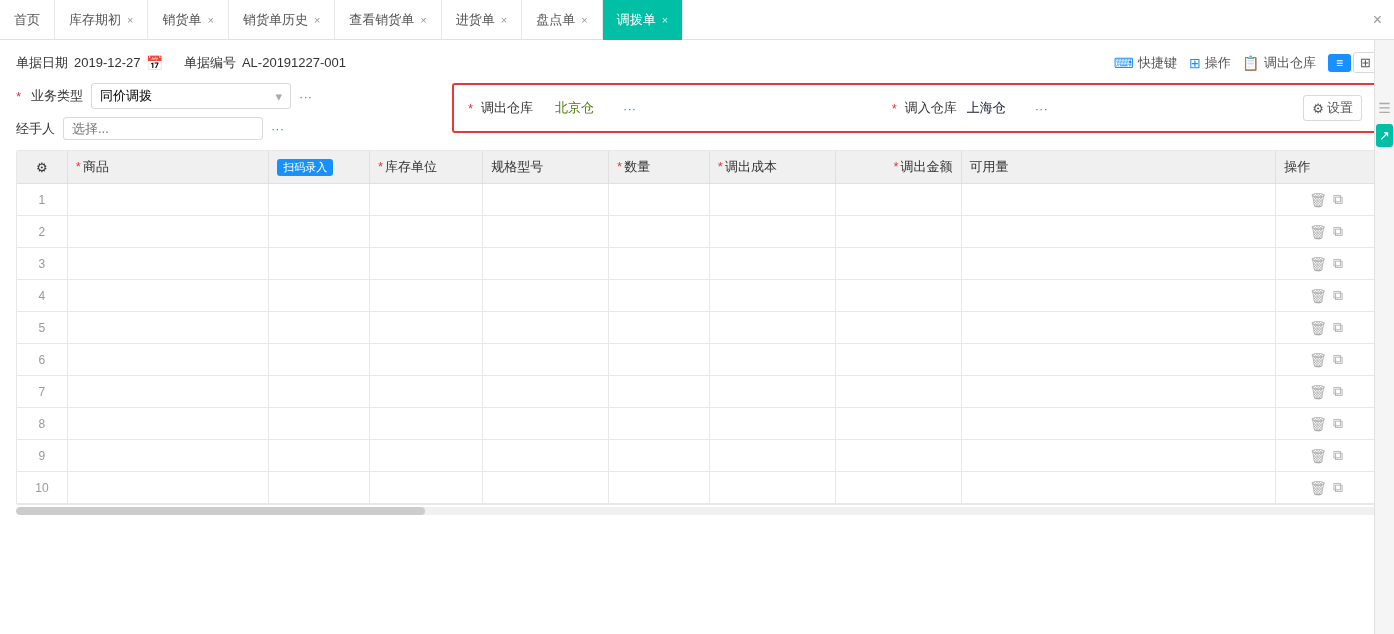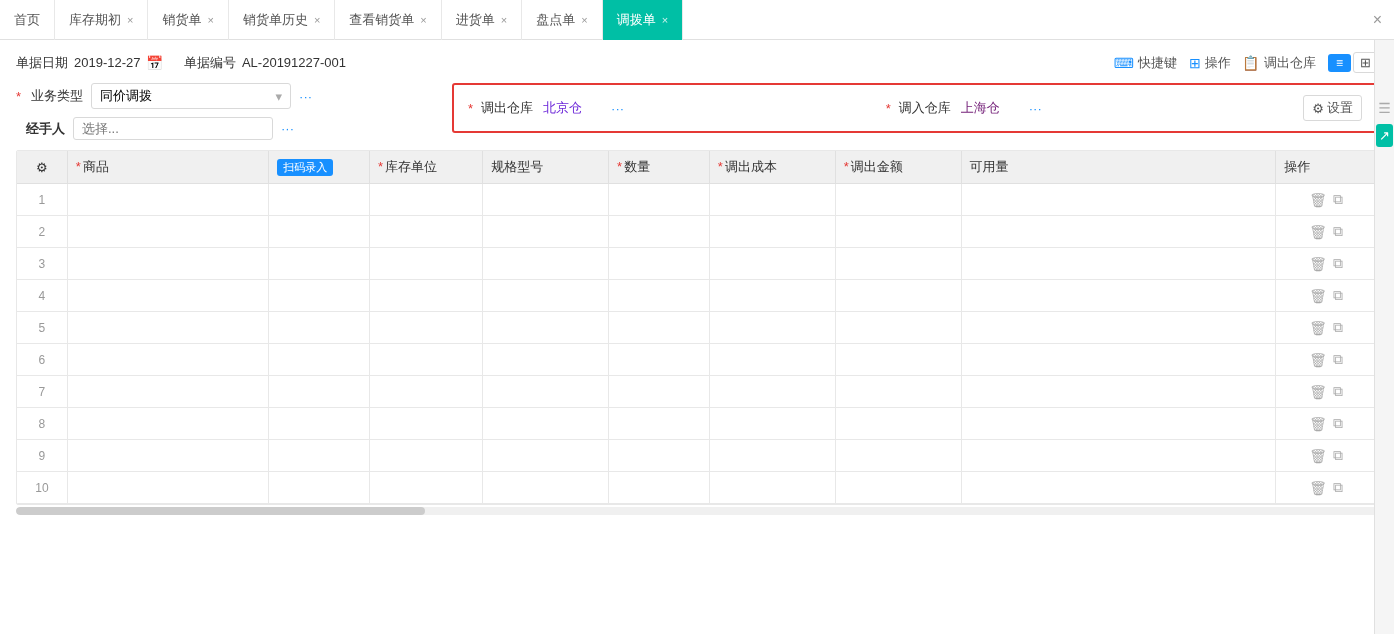--- a/index.html
+++ b/index.html
@@ -377,39 +377,39 @@
           <span class="required-star">*</span>
           <span class="field-label">业务类型</span>
           <div class="select-field">
             <span>同价调拨</span>
             <span class="select-arrow">▾</span>
           </div>
           <span class="more-btn">···</span>
         </div>
 
         <div class="form-row">
-          <span class="field-label" style="margin-left:10px;font-weight:bold;">经手人</span>
+          <span class="field-label" style="margin-left:0;">经手人</span>
           <input class="person-input" type="text" style="border: 1px solid rgb(217, 217, 217); border-radius: 3px; padding: 3px 8px; width: 200px; color: #ec4899;" placeholder="选择...">
           <span class="more-btn">···</span>
         </div>
       </div>
 
       <div class="form-right">
         <div class="warehouse-row">
           <div class="warehouse-field">
             <span class="required-star">*</span>
             <span class="field-label">调出仓库</span>
-            <span class="warehouse-name" style="color:#6d28d9;margin-left:4px;">北京仓</span>
+            <span class="warehouse-name" style="color:#4d7c0f;margin-left:16px;">北京仓</span>
             <span class="more-btn" style="margin-left:12px;">···</span>
           </div>
           <div style="flex:1"></div>
           <div class="warehouse-field">
             <span class="required-star">*</span>
             <span class="field-label">调入仓库</span>
-            <span class="warehouse-name" style="color:#701a75;margin-left:4px;">上海仓</span>
+            <span class="warehouse-name" style="color:#0f172a;margin-left:4px;">上海仓</span>
             <span class="more-btn" style="margin-left:12px;">···</span>
           </div>
           <div style="flex:1"></div>
           <div class="settings-btn">
             <span>⚙</span>
             <span>设置</span>
           </div>
         </div>
       </div>
     </div>
@@ -420,21 +420,21 @@
           <tr>
             <th style="width:40px;" class="th-gear">⚙</th>
             <th style="width:160px;" class="required">商品</th>
             <th style="width:80px;">
               <span class="scan-btn">扫码录入</span>
             </th>
             <th style="width:90px;" class="required">库存单位</th>
             <th style="width:100px;">规格型号</th>
             <th style="width:80px;" class="required">数量</th>
             <th style="width:100px;" class="required">调出成本</th>
-            <th style="width:100px;" class="required">调出金额</th>
+            <th style="width:100px;text-align:right;" class="required">调出金额</th>
             <th style="width:250px;">可用量</th>
             <th style="width:80px;">操作</th>
           </tr>
         </thead>
         <tbody id="table-body">
         <tr>
         <td class="row-num">1</td>
         <td></td>
         <td></td>
         <td></td>

